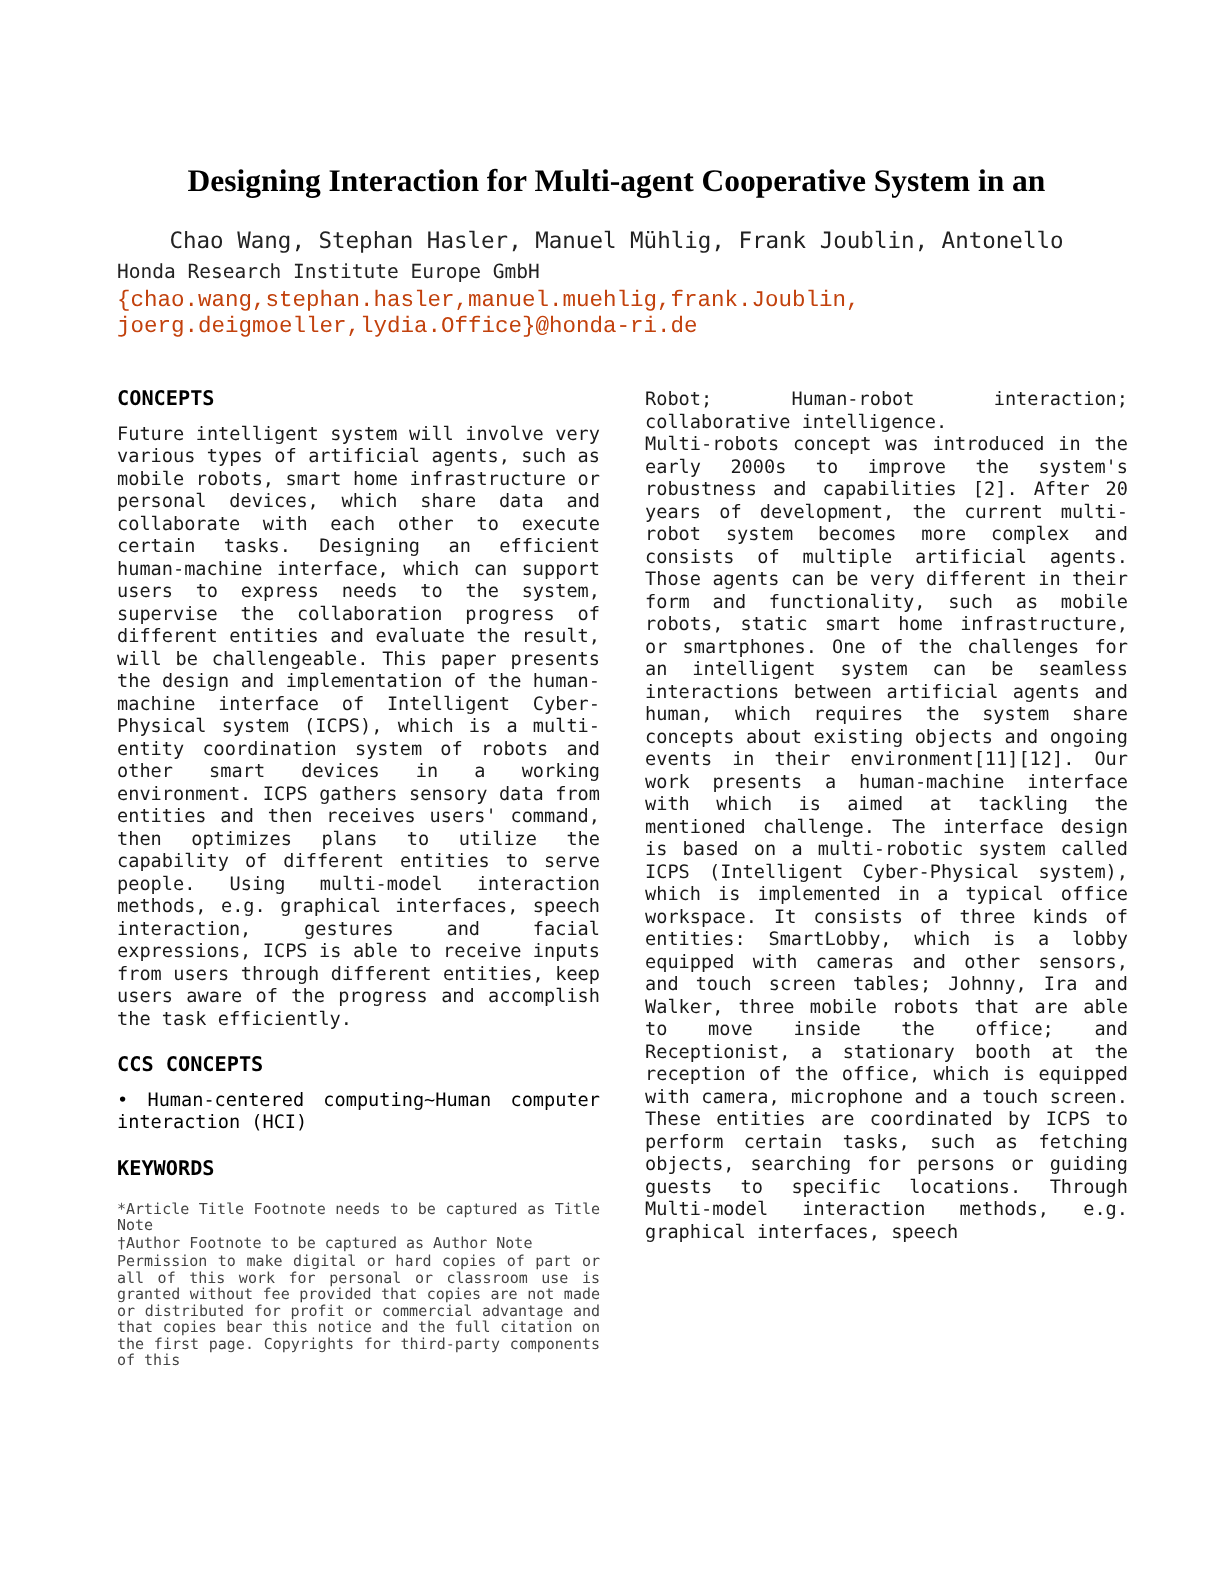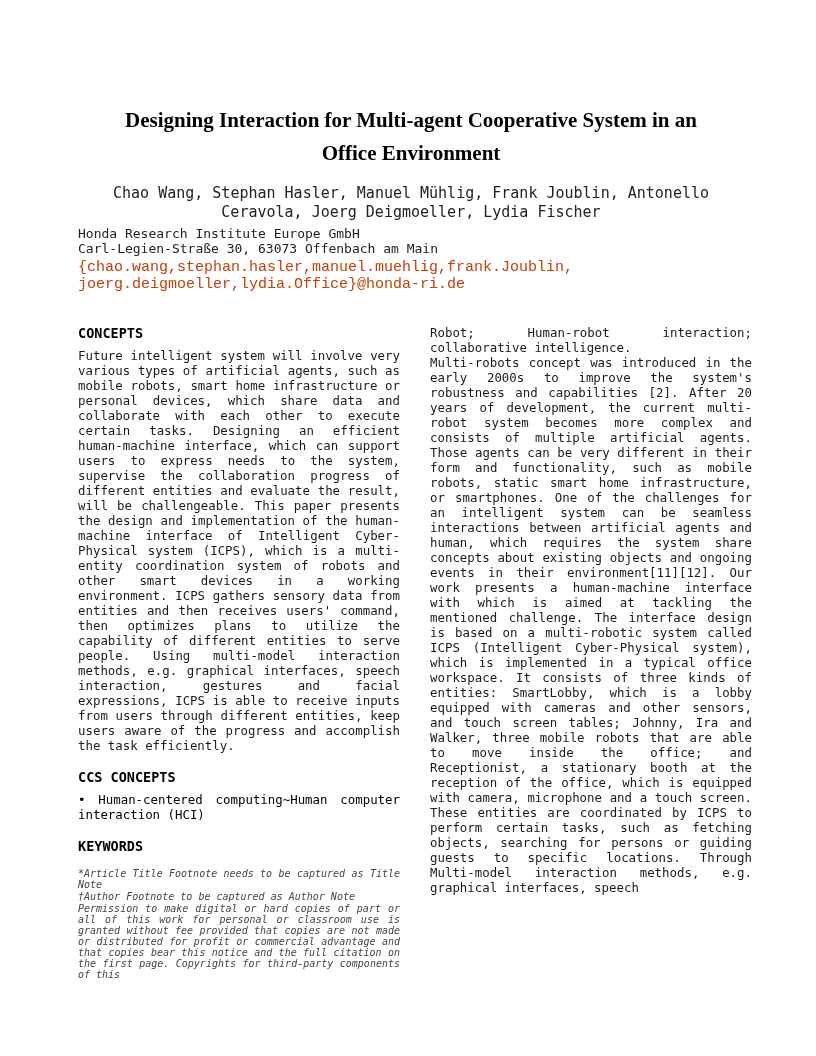--- a/index.html
+++ b/index.html
@@ -83,41 +83,37 @@
   }
   .body-text.bold { font-weight: normal; color: #000000; }
   
   .footnotes {
     margin-top: 14px;
     font-family: "DejaVu Sans Mono", monospace;
     font-size: 10px;
     line-height: 11px;
     text-align: justify;
     color: #444444;
-    font-style: italic;
   }
   .footnotes .fn { margin: 0 0 1px 0; }
 </style>
 </head>
 <body>
 
 <div class="page">
 
   <div class="title">
     <div class="t-line">Designing Interaction for Multi-agent Cooperative System in an</div>
-    <div class="t-line">Office Environment</div>
   </div>
 
   <div class="authors">
     <div class="a-line">Chao Wang, Stephan Hasler, Manuel Mühlig, Frank Joublin, Antonello</div>
-    <div class="a-line">Ceravola, Joerg Deigmoeller, Lydia Fischer</div>
   </div>
 
   <div class="affiliation">Honda Research Institute Europe GmbH</div>
-  <div class="address">Carl-Legien-Straße 30, 63073 Offenbach am Main</div>
 
   <div class="emails">
     <div class="e-line">{chao.wang,stephan.hasler,manuel.muehlig,frank.Joublin,</div>
     <div class="e-line">joerg.deigmoeller,lydia.Office}@honda-ri.de</div>
   </div>
 
   <div class="columns">
 
     <div class="col">
       <div class="sec-heading first">CONCEPTS</div>

